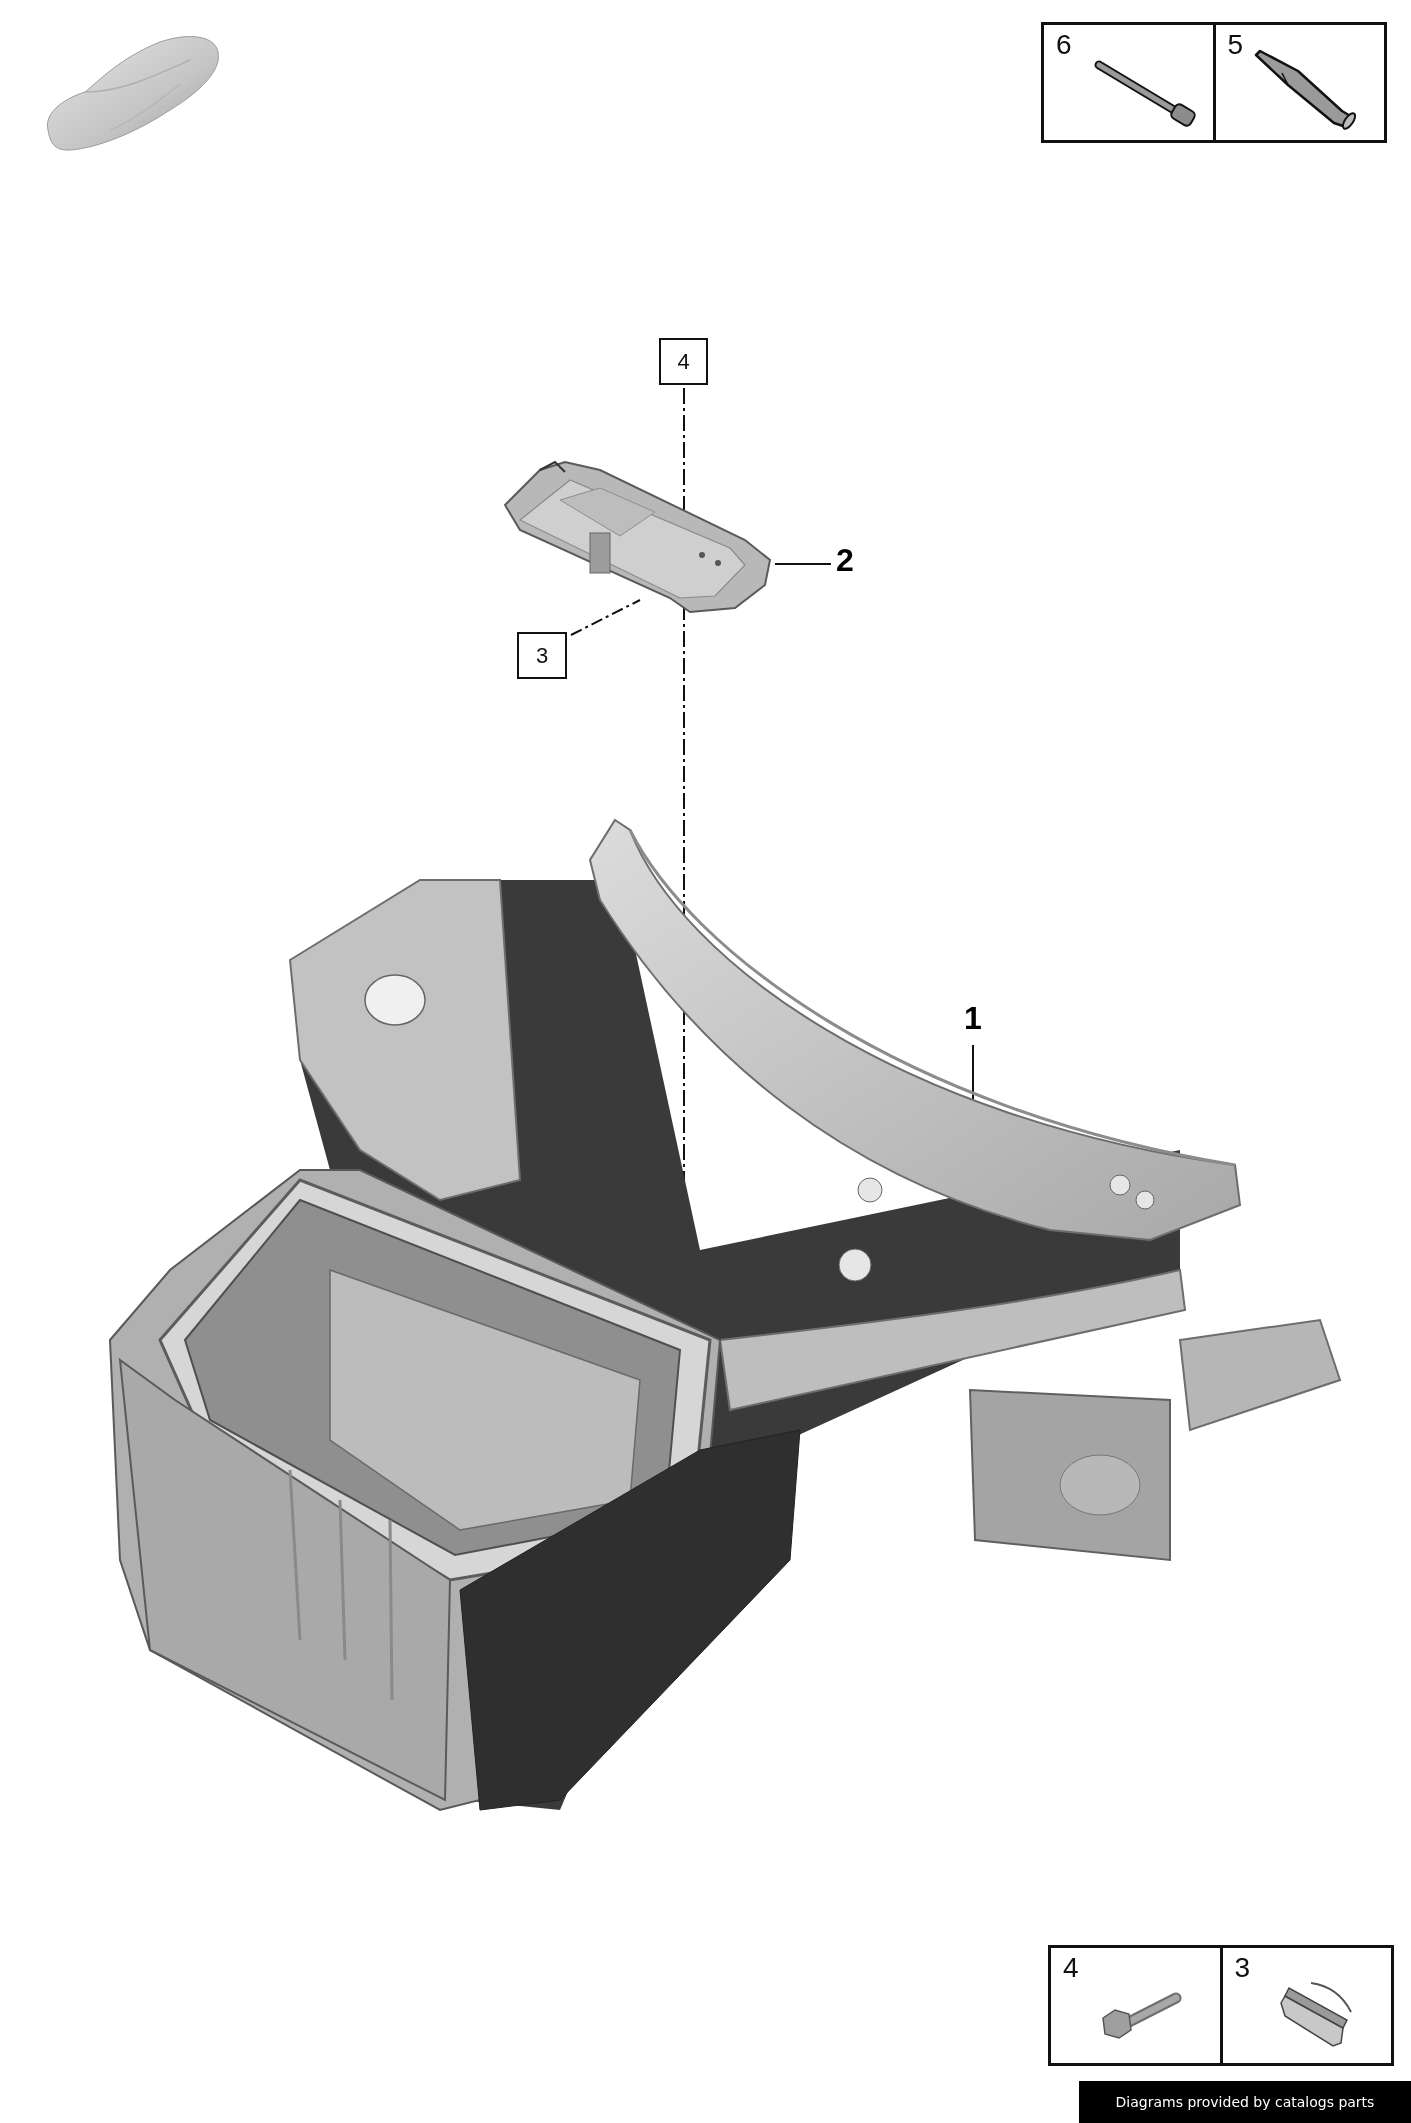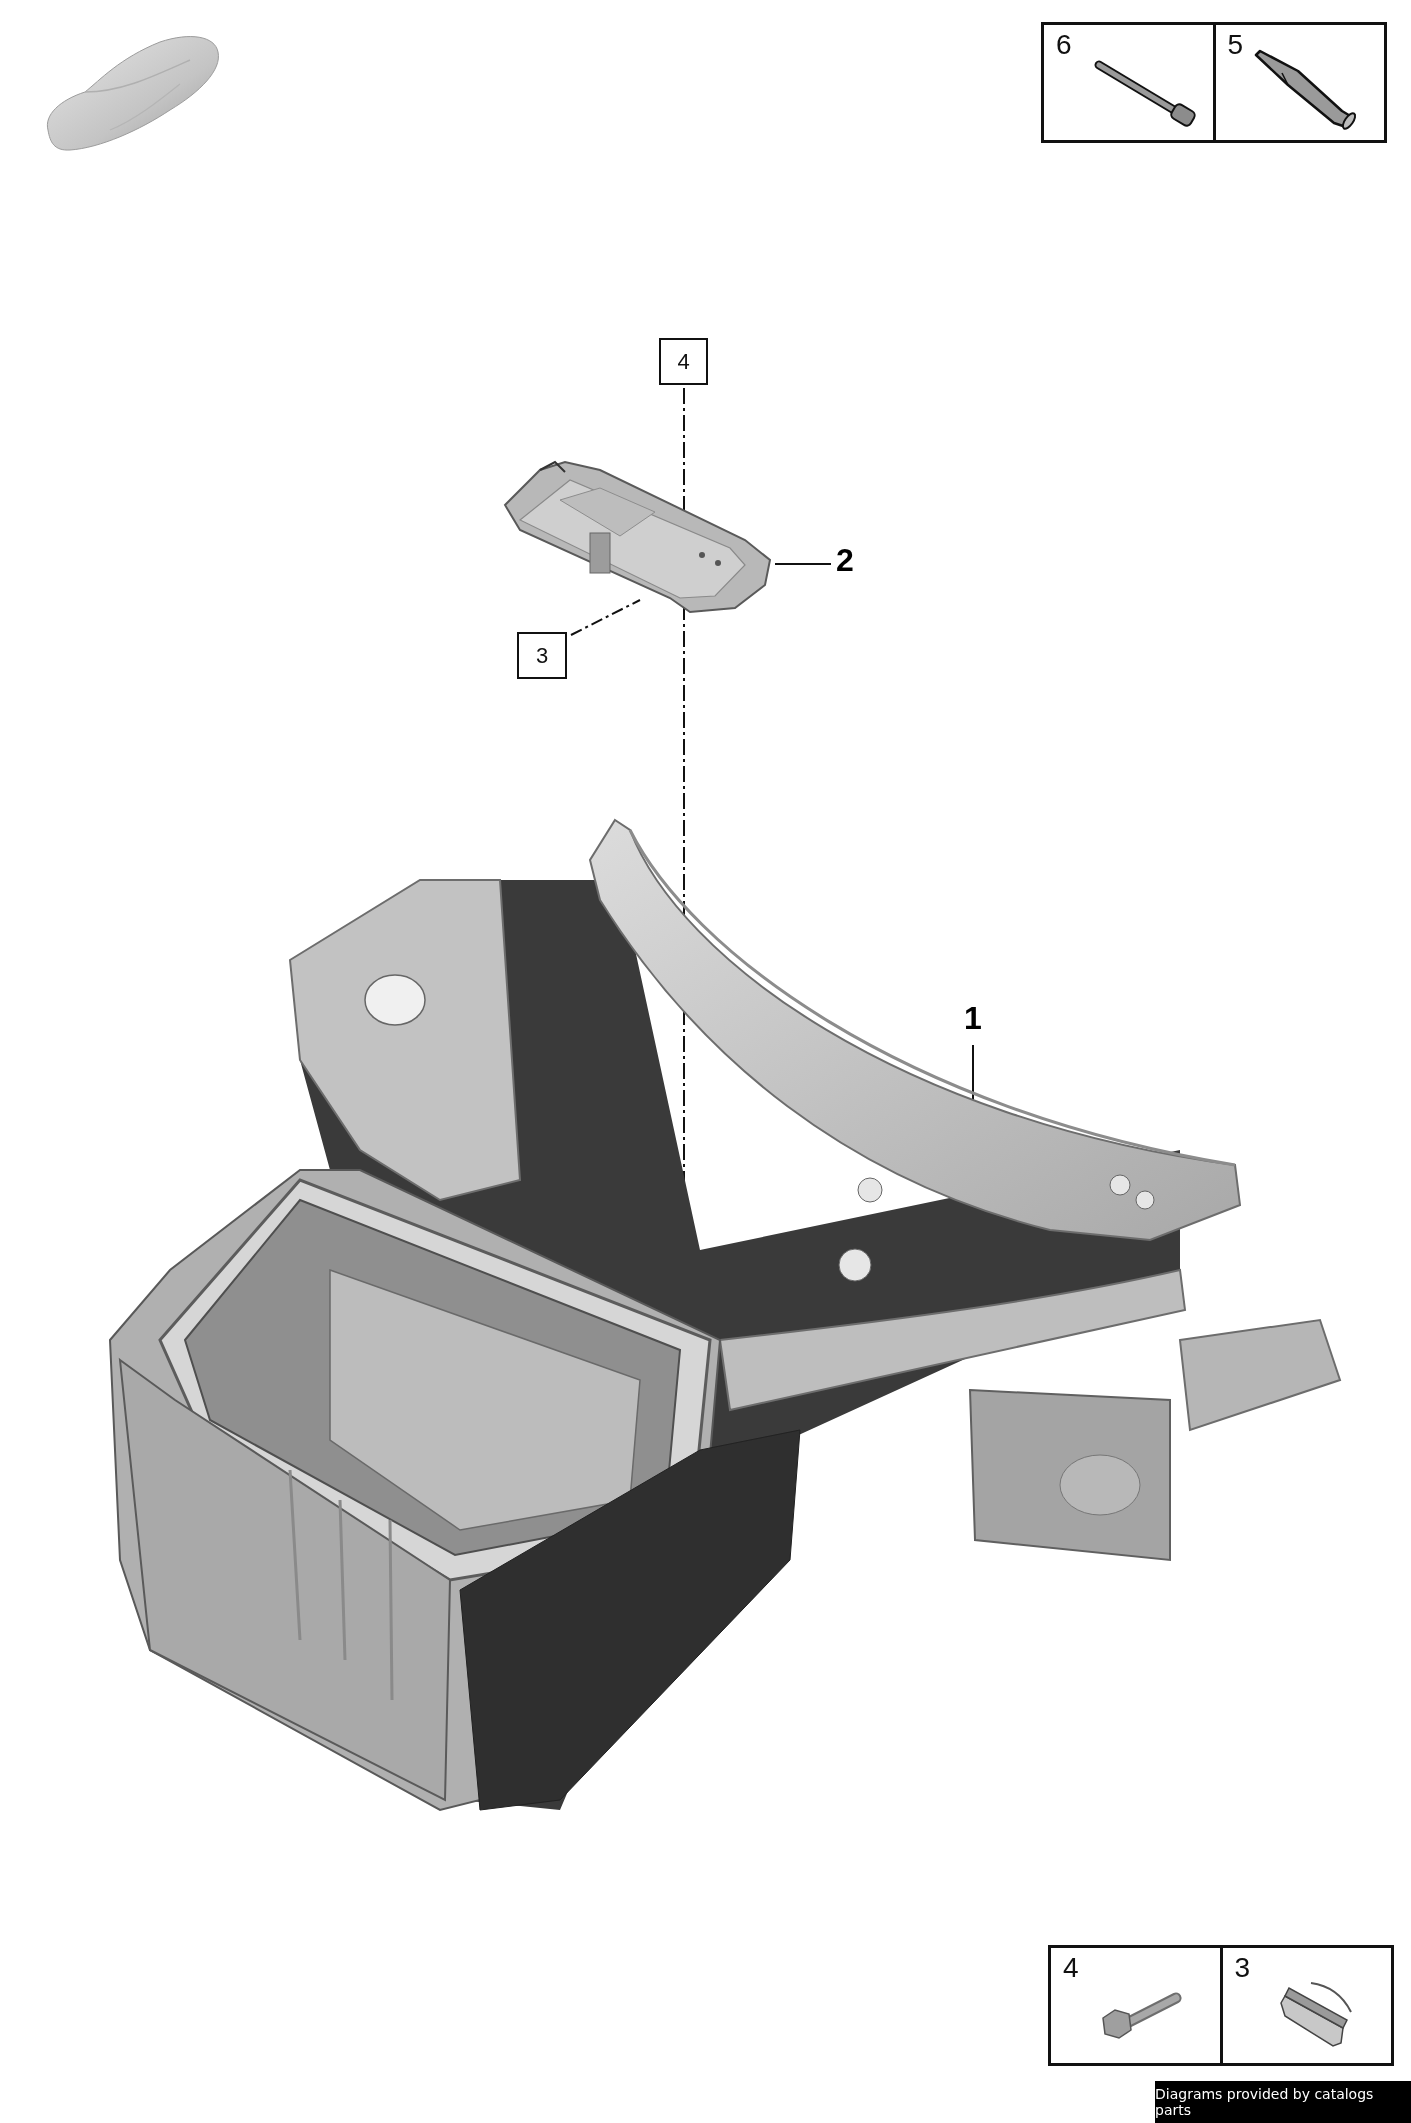--- a/index.html
+++ b/index.html
@@ -5,21 +5,21 @@
   html, body { margin: 0; padding: 0; background: #ffffff; }
   body { width: 1411px; height: 2123px; position: relative; overflow: hidden; font-family: "Liberation Sans", sans-serif; }
   .abs { position: absolute; }
   .legend { position: absolute; border: 3px solid #111; display: flex; background: #fff; box-sizing: border-box; }
   .legend .cell { position: relative; flex: 1; box-sizing: border-box; }
   .legend .cell + .cell { border-left: 3px solid #111; }
   .legend .num { position: absolute; left: 12px; top: 4px; font-size: 28px; color: #111; font-family: "Liberation Sans", sans-serif; }
   .legend svg { position: absolute; left: 0; top: 0; }
   .callout-box { position: absolute; border: 2px solid #111; background: #fff; box-sizing: border-box; display: flex; align-items: center; justify-content: center; font-size: 22px; color: #111; }
   .callout-num { position: absolute; font-weight: bold; font-size: 32px; color: #000; }
-  .footer { position: absolute; right: 0; bottom: 0; width: 256px; height: 42px; background: #000; color: #fff; font-family: "DejaVu Sans", sans-serif; font-size: 14px; display: flex; align-items: center; justify-content: center; }
+  .footer { position: absolute; right: 0; bottom: 0; width: 332px; height: 42px; background: #000; color: #fff; font-family: "DejaVu Sans", sans-serif; font-size: 14px; display: flex; align-items: center; justify-content: center; }
   svg { overflow: visible; }
 </style>
 </head>
 <body>
 
 <svg class="abs" style="left:40px;top:30px;" width="190" height="135" viewBox="0 0 190 135">
   <defs>
     <linearGradient id="carg" x1="0" y1="0" x2="1" y2="1">
       <stop offset="0" stop-color="#e6e6e6"></stop>
       <stop offset="0.6" stop-color="#c4c4c4"></stop>

